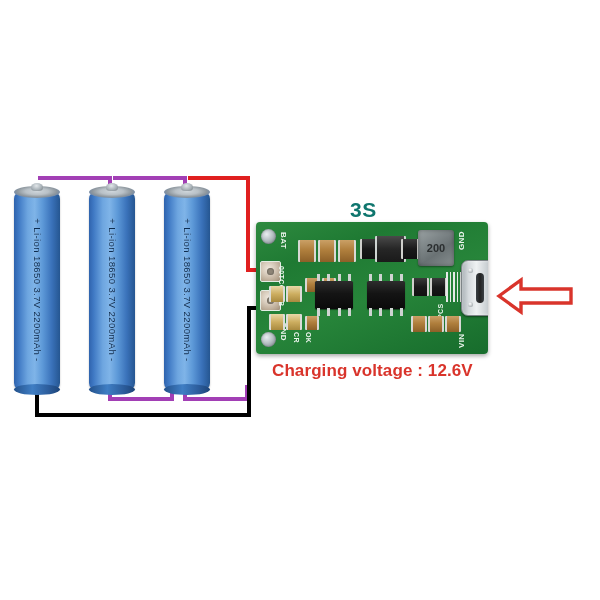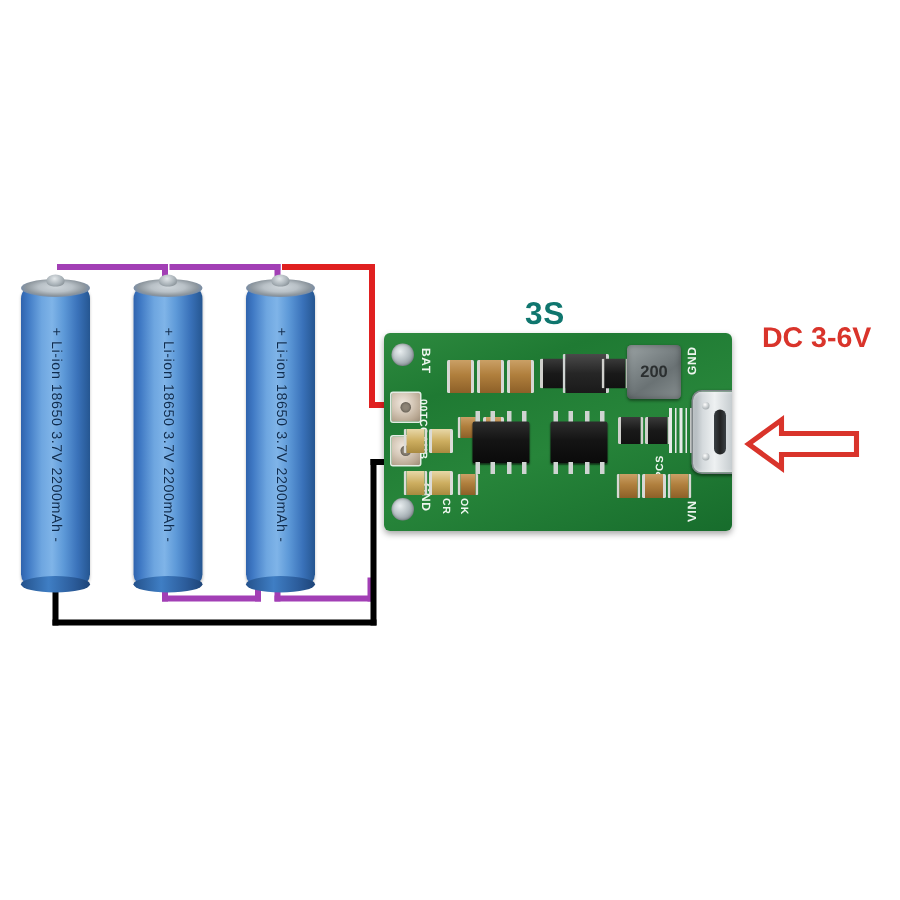--- a/index.html
+++ b/index.html
@@ -368,20 +368,20 @@
     <div class="usb" style="left:205px; top:38px; width:36px; height:54px;">
       <div class="usb-slot"></div>
       <div class="usb-tab" style="left:6px; top:7px;"></div>
       <div class="usb-tab" style="left:6px; top:41px;"></div>
     </div>
 
   </div>
 
   <div class="ann ann-3s" style="left:350px; top:198px;">3S</div>
 
-  <div class="ann ann-red" style="left:508px; top:215px;">DC 3-6V</div>
-
+
+  <div class="ann ann-charge" style="left:272px; top:361px;">Charging voltage : 12.6V</div>
 
   <svg class="arrow-svg" style="left:495px; top:274px;" width="80" height="44" viewBox="0 0 80 44">
     <polygon points="4,22 26,6 26,15 76,15 76,29 26,29 26,38" fill="none" stroke="#d9342b" stroke-width="3.4" stroke-linejoin="miter"></polygon>
   </svg>
 
 </div>
 
 </body></html>

